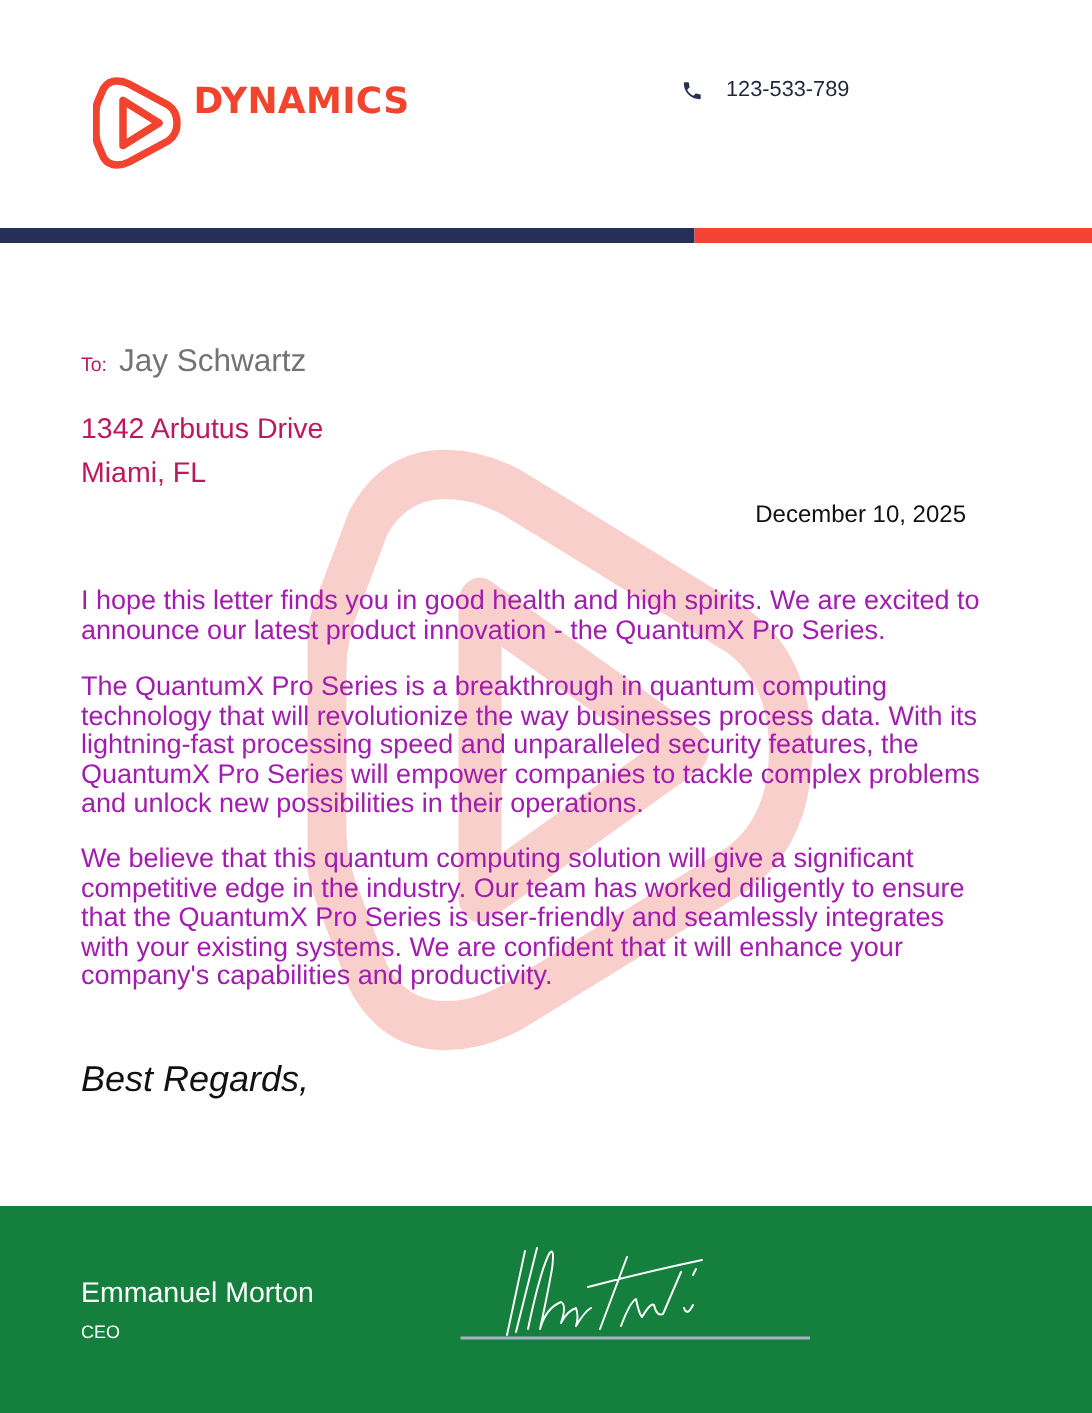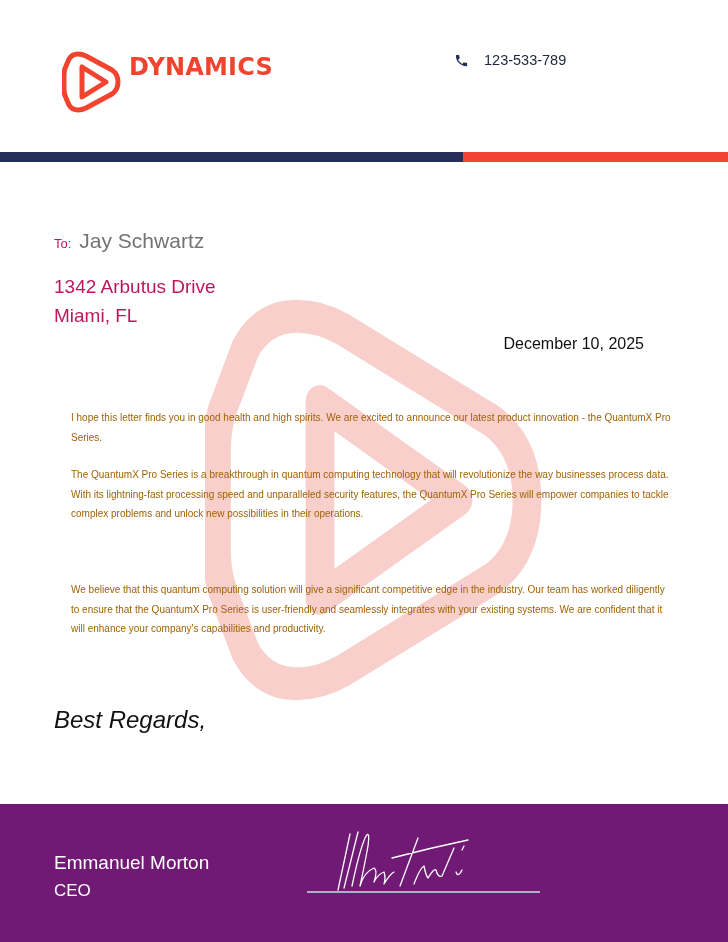--- a/index.html
+++ b/index.html
@@ -41,36 +41,36 @@
     .addr1 { top: 276px; }
     .addr2 { top: 305px; }
 
     .date {
       position: absolute; right: 84px; top: 303px;
       font-size: 16px; color: #111; white-space: nowrap; margin-top: 32px;
     }
 
     .body-text {
       position: absolute; left: 54px; width: 600px;
-      font-size: 10px; line-height: 19.5px; color: #a16207;
-      margin: 17px;
+      font-size: 18px; line-height: 19.5px; color: #a21caf;
+      margin: 0;
     }
     .p1 { top: 391px; }
     .p2 { top: 448px; }
     .p3 { top: 563px; }
 
     .closing {
       position: absolute; left: 54px; top: 706px;
       font-size: 24px; font-style: italic; color: #111; white-space: nowrap;
     }
 
     
-    .footer { position: absolute; left: 0; top: 804px; width: 728px; height: 138px; background: #701a75; }
+    .footer { position: absolute; left: 0; top: 804px; width: 728px; height: 138px; background: #15803d; }
     .signer-name { position: absolute; left: 54px; top: 48px; font-size: 19px; color: #ffffff; white-space: nowrap; }
-    .signer-title { position: absolute; left: 54px; top: 77px; font-size: 17px; color: #ffffff; }
+    .signer-title { position: absolute; left: 54px; top: 77px; font-size: 12px; color: #ffffff; }
     .signature { position: absolute; left: 330px; top: 24px; width: 150px; height: 68px; }
     .sig-line { position: absolute; left: 307px; top: 87px; width: 233px; height: 2px; background: #aab0c8; }
   </style>
 </head>
 <body>
 
 <div class="page">
 
   <div class="logo">
     <svg class="logo-mark" viewBox="0 0 60 64">

